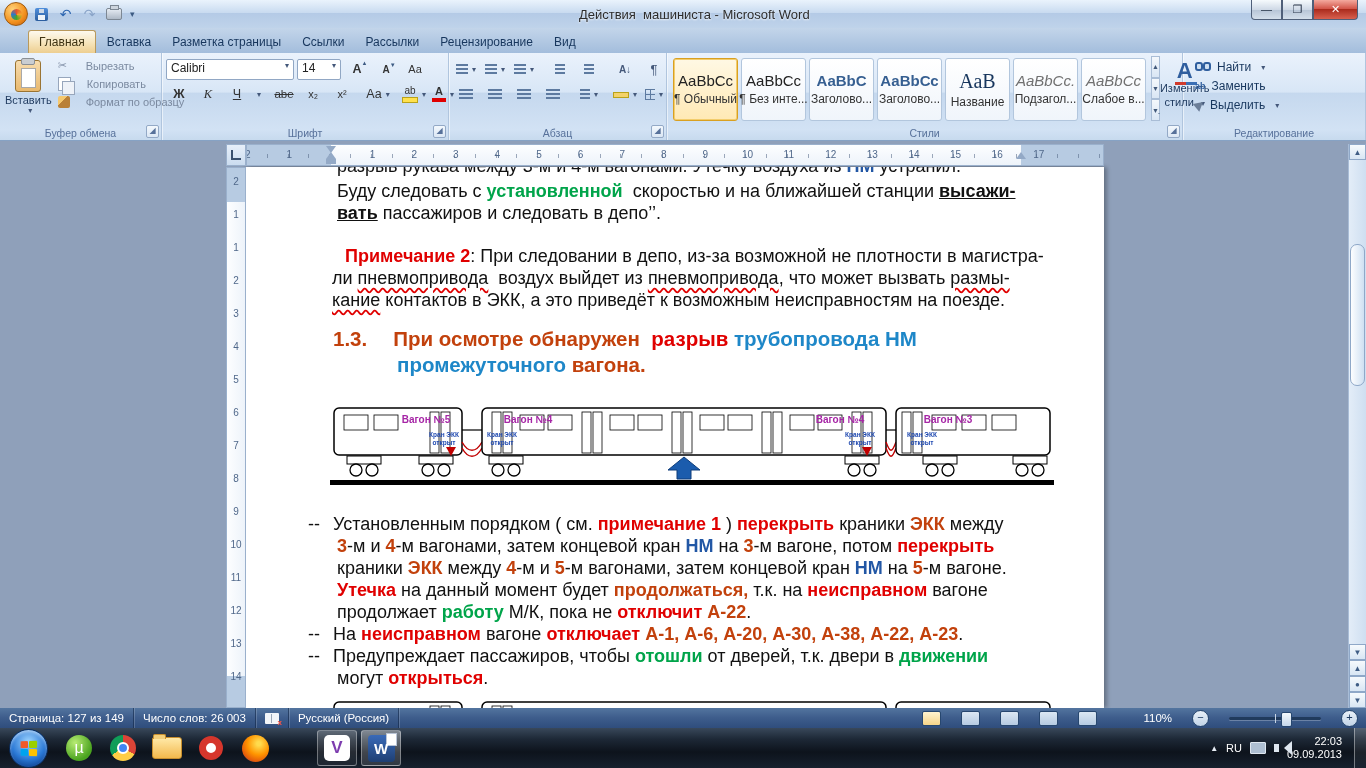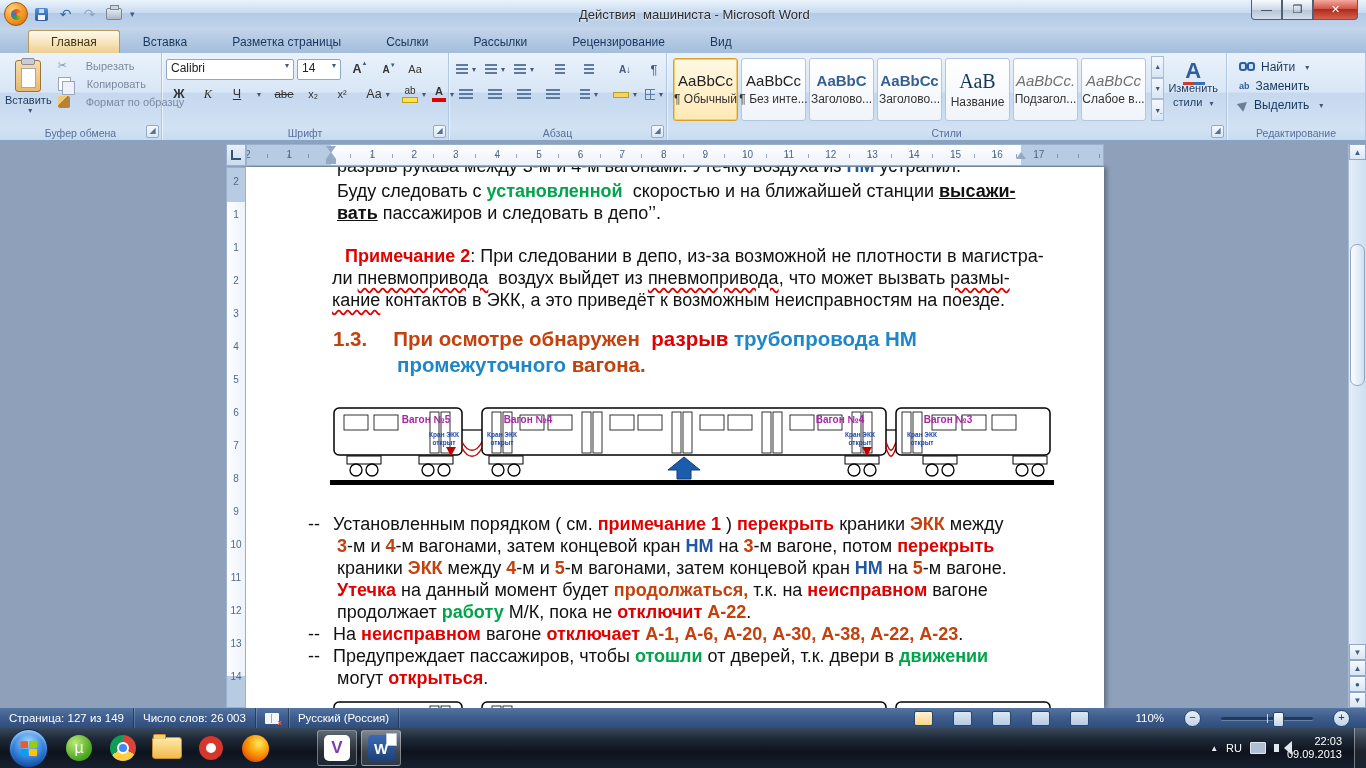--- a/index.html
+++ b/index.html
@@ -22,21 +22,21 @@
   .i-print::before{content:"";position:absolute;top:-4px;left:3px;width:7px;height:3px;background:#cdd5de;border:1px solid #7c8793;}
   .qcaret{color:#3c5a82;font-size:9px;padding:0 3px;}
   .title{flex:1;text-align:center;font-size:13px;color:#2c2c2c;text-shadow:0 1px 2px rgba(255,255,255,.9);white-space:pre;}
   .winctrl{display:flex;margin-right:8px;align-self:flex-start;}
   .wbtn{width:29px;height:19px;border:1px solid #4f5f79;border-top:none;background:linear-gradient(#f6fafd,#cfd9e6 50%,#b6c4d6 51%,#d4dfeb);display:flex;align-items:center;justify-content:center;color:#1f2c40;font-size:11px;line-height:1;}
   .wbtn.first{border-radius:0 0 0 4px;}
   .wbtn.close{width:43px;background:linear-gradient(#f4a99e,#d3564a 45%,#a8281a 46%,#d8604f);color:#fff;border-radius:0 0 4px 0;}
 
   
   .tabrow{position:absolute;top:28px;left:0;right:0;height:25px;background:linear-gradient(#c3d5ea,#a3bddc);display:flex;align-items:flex-end;padding-left:28px;}
-  .tab{padding:4px 22px 4px;font-size:12px;color:#17365d;margin-right:1px;}
+  .tab{padding:4px 10px 4px;font-size:12px;color:#17365d;margin-right:1px;}
   .tab.active{background:linear-gradient(#fdf9ee,#f6e4ba 55%,#edce90);border:1px solid #b9995c;border-bottom:none;border-radius:3px 3px 0 0;color:#3f3414;}
 
   
   .ribbon{position:absolute;top:53px;left:0;right:0;height:88px;background:linear-gradient(#eaf2fc,#d8e6f6 45%,#c5d8ee 46%,#d2e2f4 88%,#c7daee);border-bottom:1px solid #86a2c4;display:flex;box-sizing:border-box;}
   .rgroup{position:relative;height:100%;border-right:1px solid #b0c5de;box-shadow:1px 0 0 rgba(255,255,255,.55);padding:3px 4px 15px 4px;box-sizing:border-box;}
   .glabel{position:absolute;bottom:1px;left:0;right:0;text-align:center;font-size:10.5px;color:#57719a;}
   .dlaunch{position:absolute;right:2px;bottom:2px;width:11px;height:11px;border:1px solid #93a9c6;border-radius:2px;color:#57719a;font-size:8px;line-height:9px;text-align:center;background:linear-gradient(#f3f8fd,#dbe7f4);}
   
   .clip-body{display:flex;}
   .paste-btn{width:48px;display:flex;flex-direction:column;align-items:center;font-size:11px;color:#1f3a5f;padding-top:3px;border:1px solid transparent;border-radius:3px;}
@@ -139,21 +139,21 @@
   .sb{height:16px;border:1px solid #8fa8c8;background:linear-gradient(#f6fafd,#d8e6f4);color:#3f5d85;font-size:8px;display:flex;align-items:center;justify-content:center;box-sizing:border-box;}
   .sthumb{position:absolute;left:1px;right:1px;top:100px;height:140px;border:1px solid #8fa8c8;border-radius:7px;background:linear-gradient(to right,#fdfeff,#cfe0f2);}
   .sbottom{position:absolute;left:0;right:0;bottom:0;}
 
   
   .statusbar{position:absolute;left:0;right:0;bottom:40px;height:20px;background:linear-gradient(#53759f,#3d5c8b 50%,#2f4d7c);color:#fff;display:flex;align-items:center;font-size:11.5px;}
   .sitem{padding:0 9px;height:100%;display:flex;align-items:center;border-right:1px solid rgba(15,35,65,.55);box-shadow:1px 0 0 rgba(255,255,255,.18);white-space:nowrap;gap:5px;}
   .i-spell{width:14px;height:11px;background:#f2f5f9;border-radius:1px;position:relative;}
   .i-spell::before{content:"";position:absolute;left:6px;top:1px;bottom:1px;width:1px;background:#9aa7b8;}
   .i-spell::after{content:"x";position:absolute;right:-3px;bottom:-3px;color:#ff5544;font-size:8px;font-weight:700;}
-  .sright{margin-left:auto;display:flex;align-items:center;gap:20px;padding-right:16px;}
+  .sright{margin-left:auto;display:flex;align-items:center;gap:20px;padding-right:8px;}
   .vbtn{width:19px;height:15px;border:1px solid #27476f;background:linear-gradient(#dbe7f3,#b6cbe2);border-radius:2px;box-sizing:border-box;}
   .vbtn.on{background:linear-gradient(#fff3cf,#f5d489);}
   .zoombtn{width:15px;height:15px;border-radius:50%;border:1px solid #27476f;background:linear-gradient(#e8f0f8,#c2d4e8);color:#1d3a60;font-size:11px;line-height:13px;text-align:center;}
   .ztrack{width:92px;height:3px;background:#203a5c;border-radius:2px;position:relative;box-shadow:0 1px 0 rgba(255,255,255,.25);}
   .ztick{position:absolute;left:46px;top:-3px;width:1px;height:9px;background:#c9d6e6;}
   .zthumb{position:absolute;left:52px;top:-5px;width:9px;height:13px;border:1px solid #27476f;border-radius:2px;background:linear-gradient(#f4f8fc,#c5d7ea);}
 
   
   .taskbar{position:absolute;left:0;right:0;bottom:0;height:40px;background:linear-gradient(#39485a,#1d2836 28%,#0d131c 60%,#17212e);display:flex;align-items:center;}
   .start{width:37px;height:37px;margin:0 5px 0 9px;border-radius:50%;background:radial-gradient(circle at 50% 32%,#9ed4ff,#2b79d6 55%,#0b3a86 90%);border:1px solid #0a2d5e;display:flex;align-items:center;justify-content:center;box-shadow:inset 0 2px 3px rgba(255,255,255,.5);}
@@ -365,21 +365,21 @@
           </div>
         <div class="fbtn">
             <span class="mini short" style="background:repeating-linear-gradient(to bottom,#5d7aa0 0 1px,transparent 1px 5px),repeating-linear-gradient(to right,#5d7aa0 0 1px,transparent 1px 5px)"></span>
             <span class="caret">▾</span>
           </div>
       </div>
       <div class="glabel">Абзац</div>
       <div class="dlaunch">◢</div>
     </div>
 
-    <div class="rgroup" style="width:560px">
+    <div class="rgroup" style="width:516px">
       <div class="stylesbody">
         <div class="gallery">
           <div class="scell sel">
               <span class="ssample">АаBbСс</span>
               <span class="sname">¶ Обычный</span>
             </div>
           <div class="scell">
               <span class="ssample">АаBbСс</span>
               <span class="sname">¶ Без инте...</span>
             </div>

